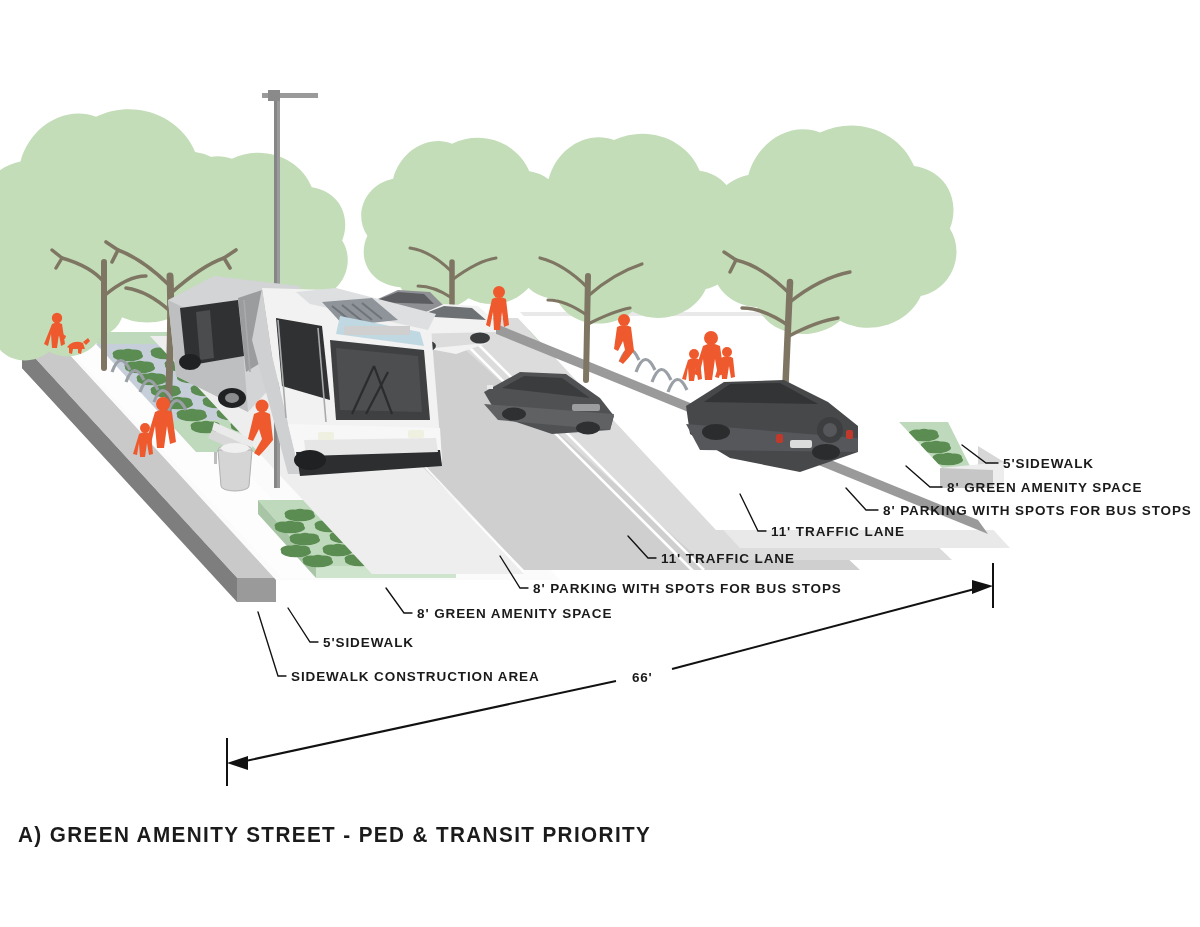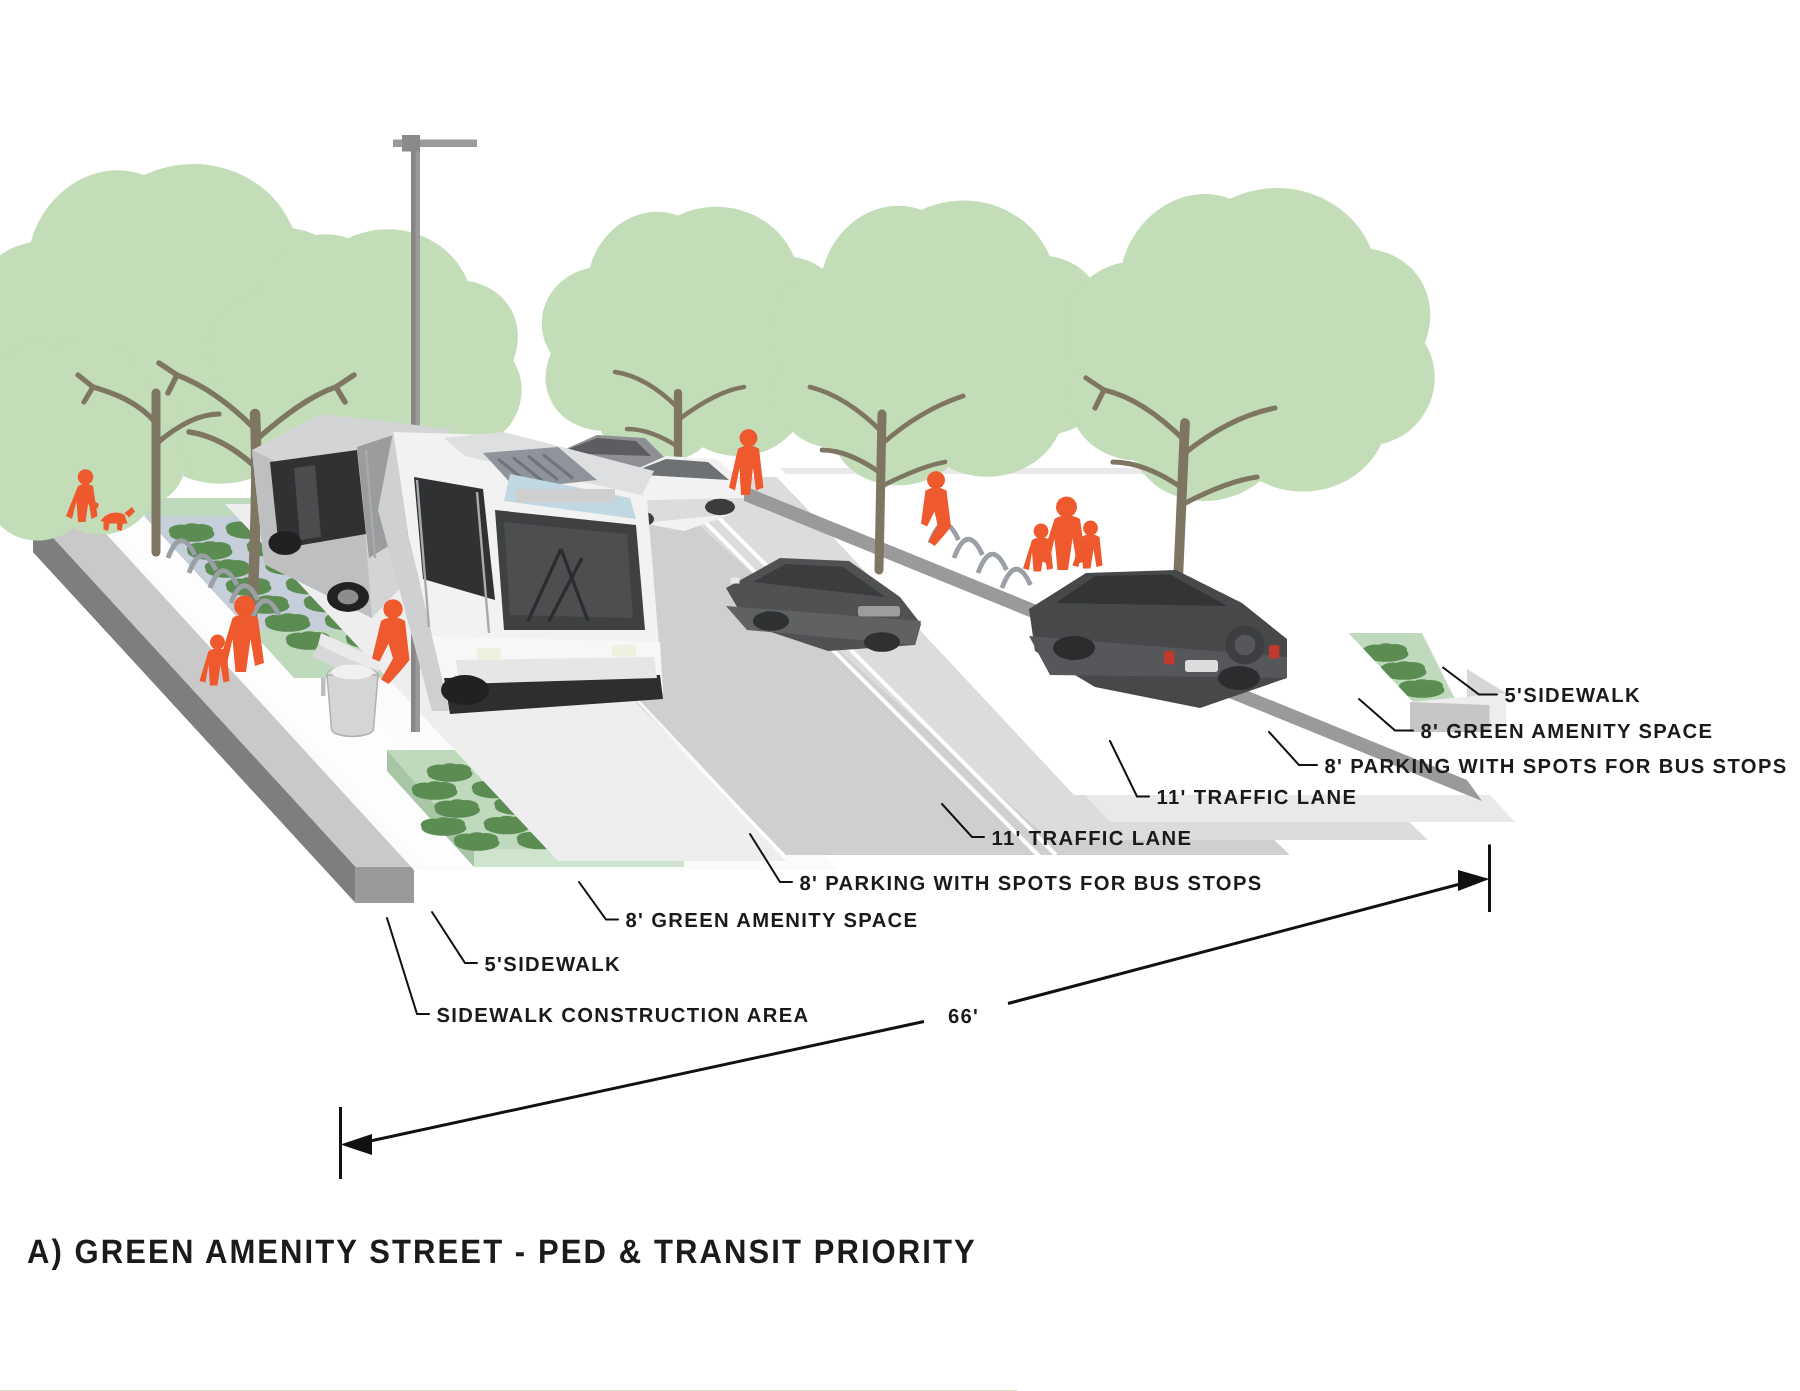--- a/index.html
+++ b/index.html
@@ -1,18 +1,18 @@
 <!DOCTYPE html>
 <html><head>
 <meta charset="utf-8">
 <style>
   html,body{margin:0;padding:0;background:#ffffff;}
   body{width:1200px;height:927px;overflow:hidden;
        font-family:"Liberation Sans","DejaVu Sans",sans-serif;}
-  #stage{position:relative;width:1200px;height:927px;background:#4d7c0f;}
+  #stage{position:relative;width:1200px;height:927px;background:#86efac;}
   svg#scene{position:absolute;left:0;top:0;width:1200px;height:927px;display:block;}
 
   .lbl{font-family:"Liberation Sans","DejaVu Sans",sans-serif;
        font-weight:700;font-size:13.5px;letter-spacing:0.9px;
        fill:#1a1a1a;white-space:pre;}
   .lbl-dim{font-family:"Liberation Sans","DejaVu Sans",sans-serif;
        font-weight:700;font-size:13.5px;letter-spacing:0.8px;fill:#1a1a1a;}
   .leader{stroke:#111;stroke-width:1.35;fill:none;stroke-linecap:round;}
   .dimline{stroke:#111;stroke-width:2.0;fill:none;}
   .tick{stroke:#111;stroke-width:2.0;}

